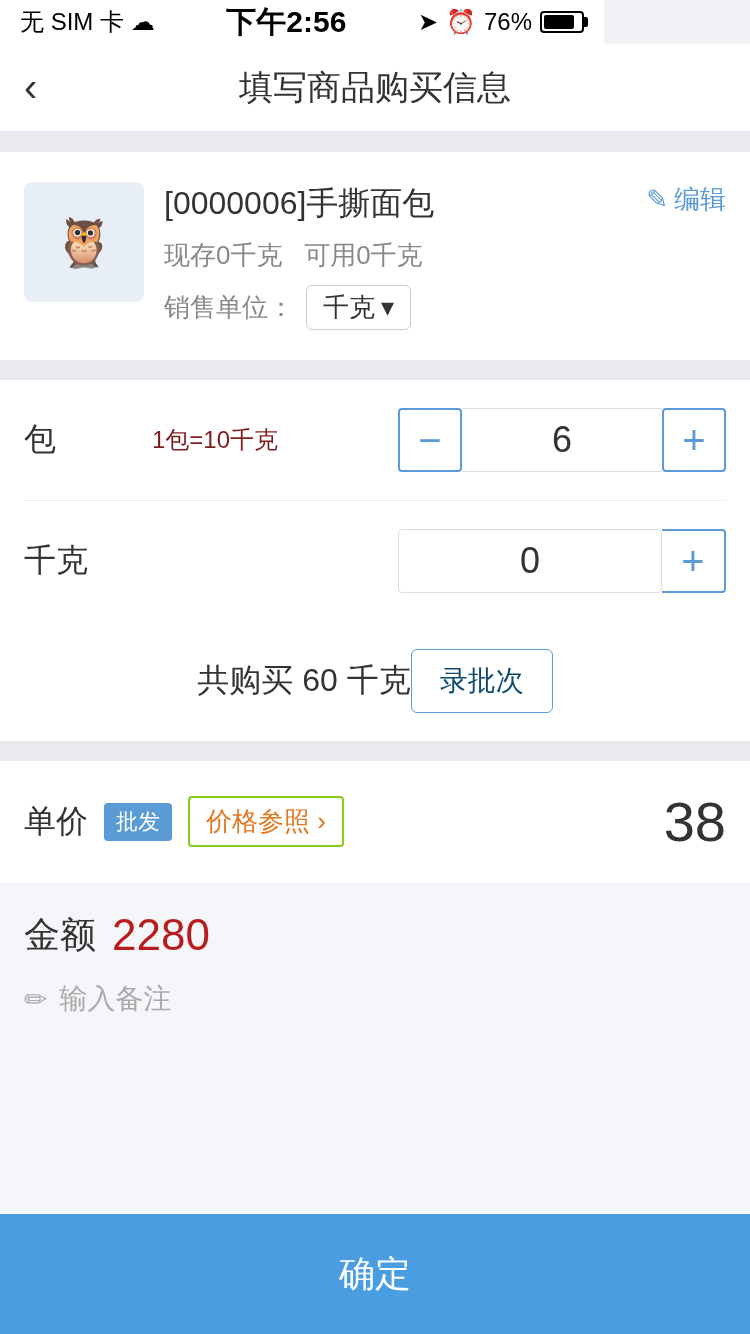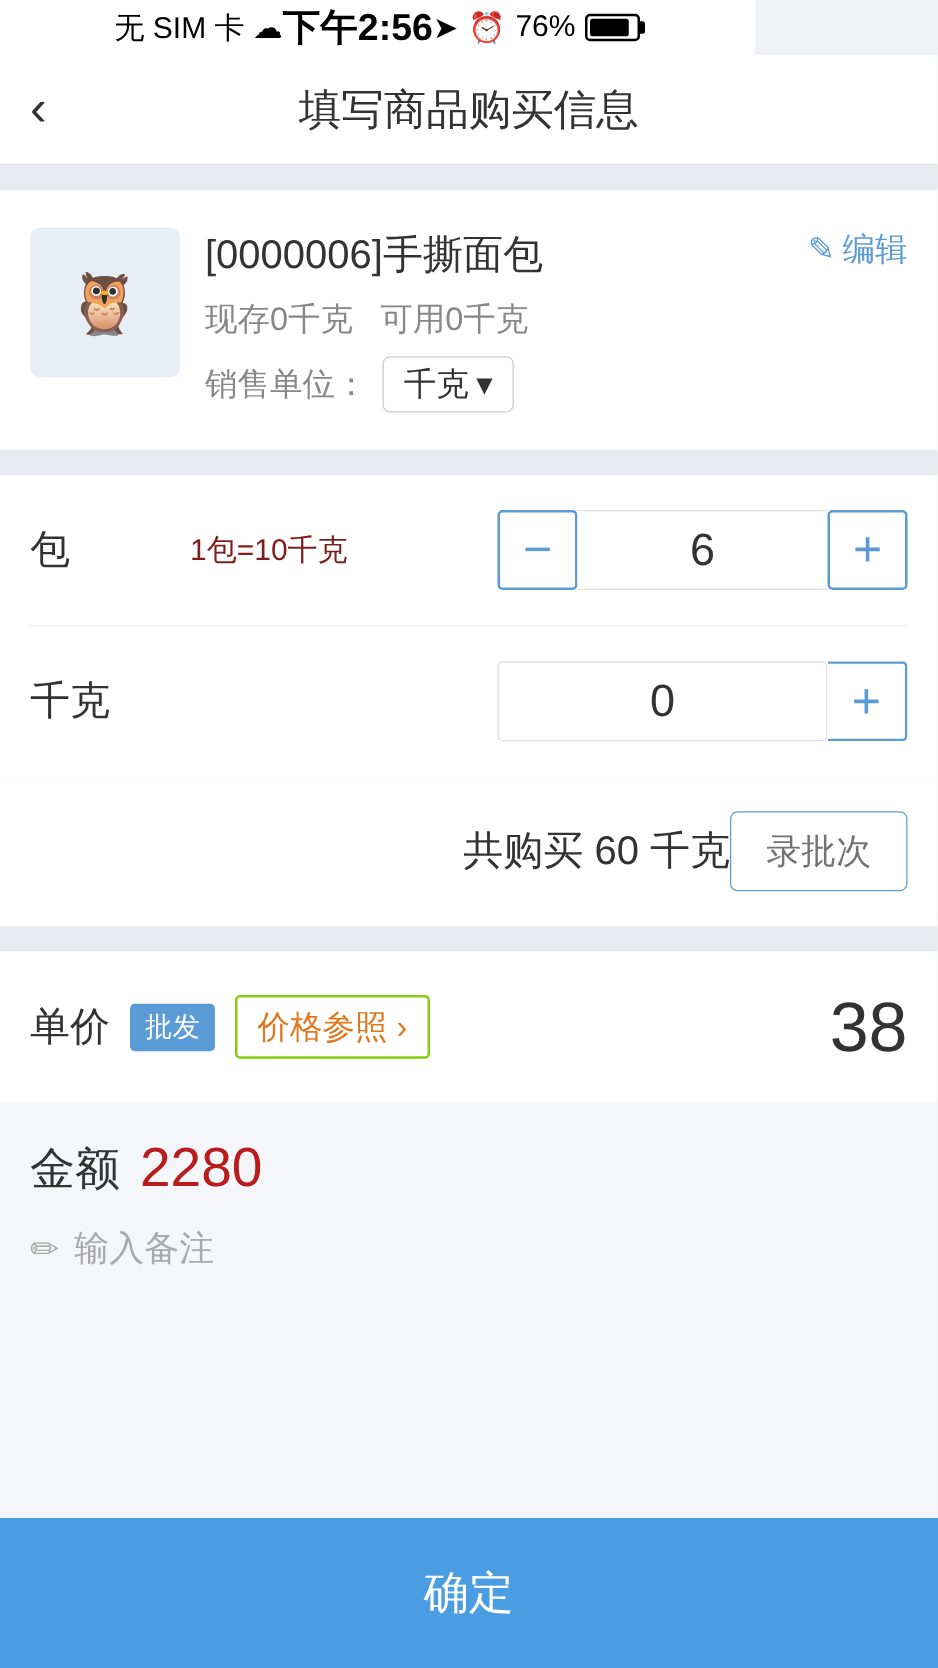--- a/index.html
+++ b/index.html
@@ -13,21 +13,21 @@
       overflow-x: hidden;
     }
 
     
     .status-bar {
       width: 604px;
       height: 44px;
       background: #fff;
       display: flex;
       align-items: center;
-      justify-content: center;
+      justify-content: space-between;
       padding: 0 20px;
       font-size: 26px;
       font-weight: 500;
       color: #000;
     }
     .status-left { display: flex; align-items: center; gap: 8px; font-size: 24px; }
     .status-center { font-size: 30px; font-weight: 600; }
     .status-right { display: flex; align-items: center; gap: 8px; font-size: 24px; }
     .battery-icon {
       width: 44px; height: 22px; border: 2px solid #000; border-radius: 4px; position: relative; display: inline-flex; align-items: center;
@@ -199,30 +199,30 @@
       color: #333;
       background: #fff;
       border-radius: 4px;
     }
 
     
     .total-row {
       background: #fff;
       display: flex;
       align-items: center;
-      justify-content: flex-end;
+      justify-content: center;
       padding: 28px 24px;
     }
     .total-text {
       font-size: 32px;
       color: #333;
     }
     .batch-btn {
       border: 1px solid #5b9bd5;
-      color: #737373;
+      color: #0c4a6e;
       font-size: 28px;
       padding: 12px 28px;
       border-radius: 6px;
       background: #fff;
       cursor: pointer;
     }
 
     
     .price-section {
       background: #fff;

